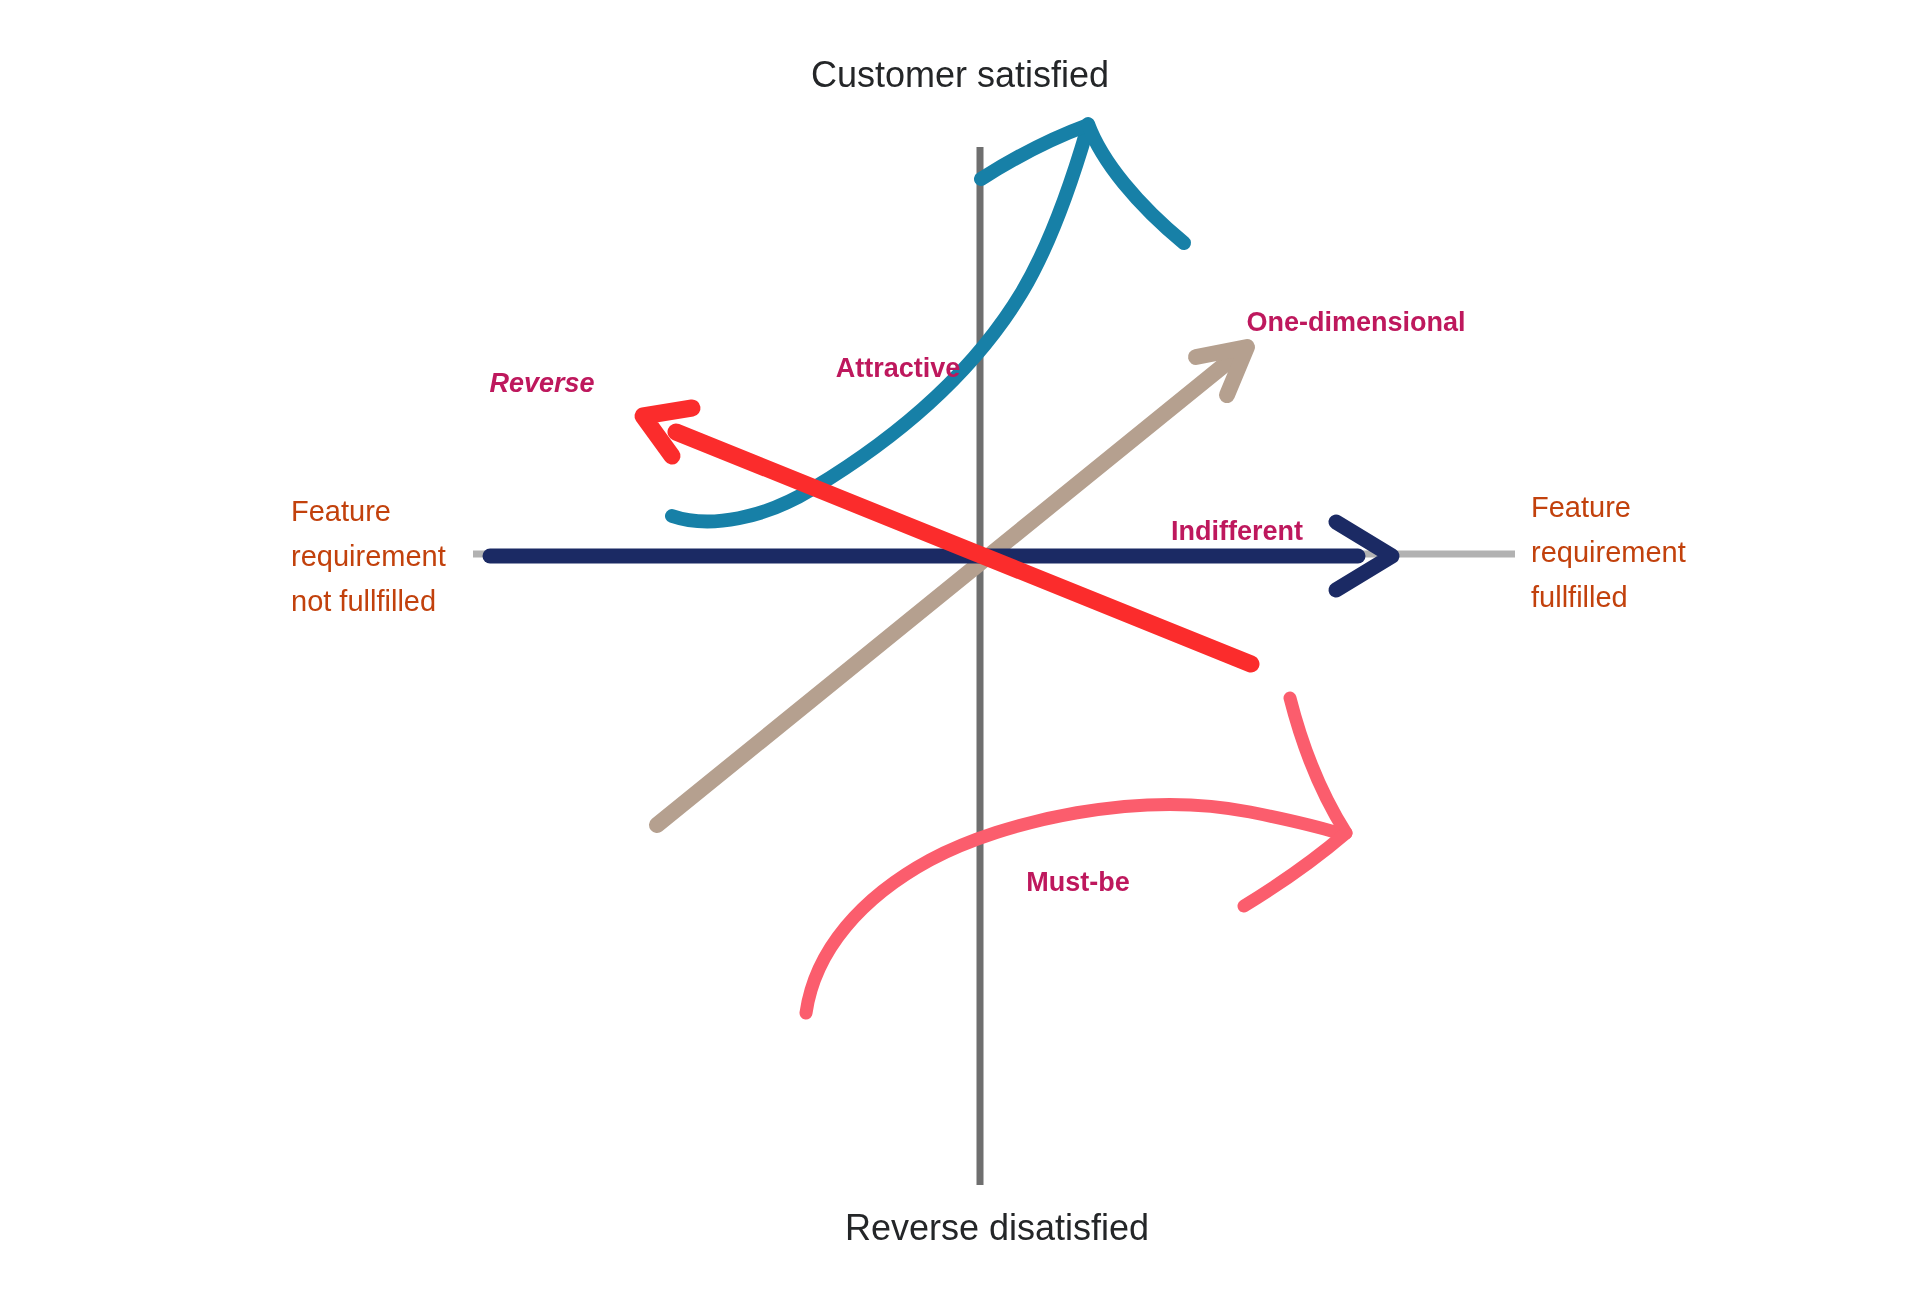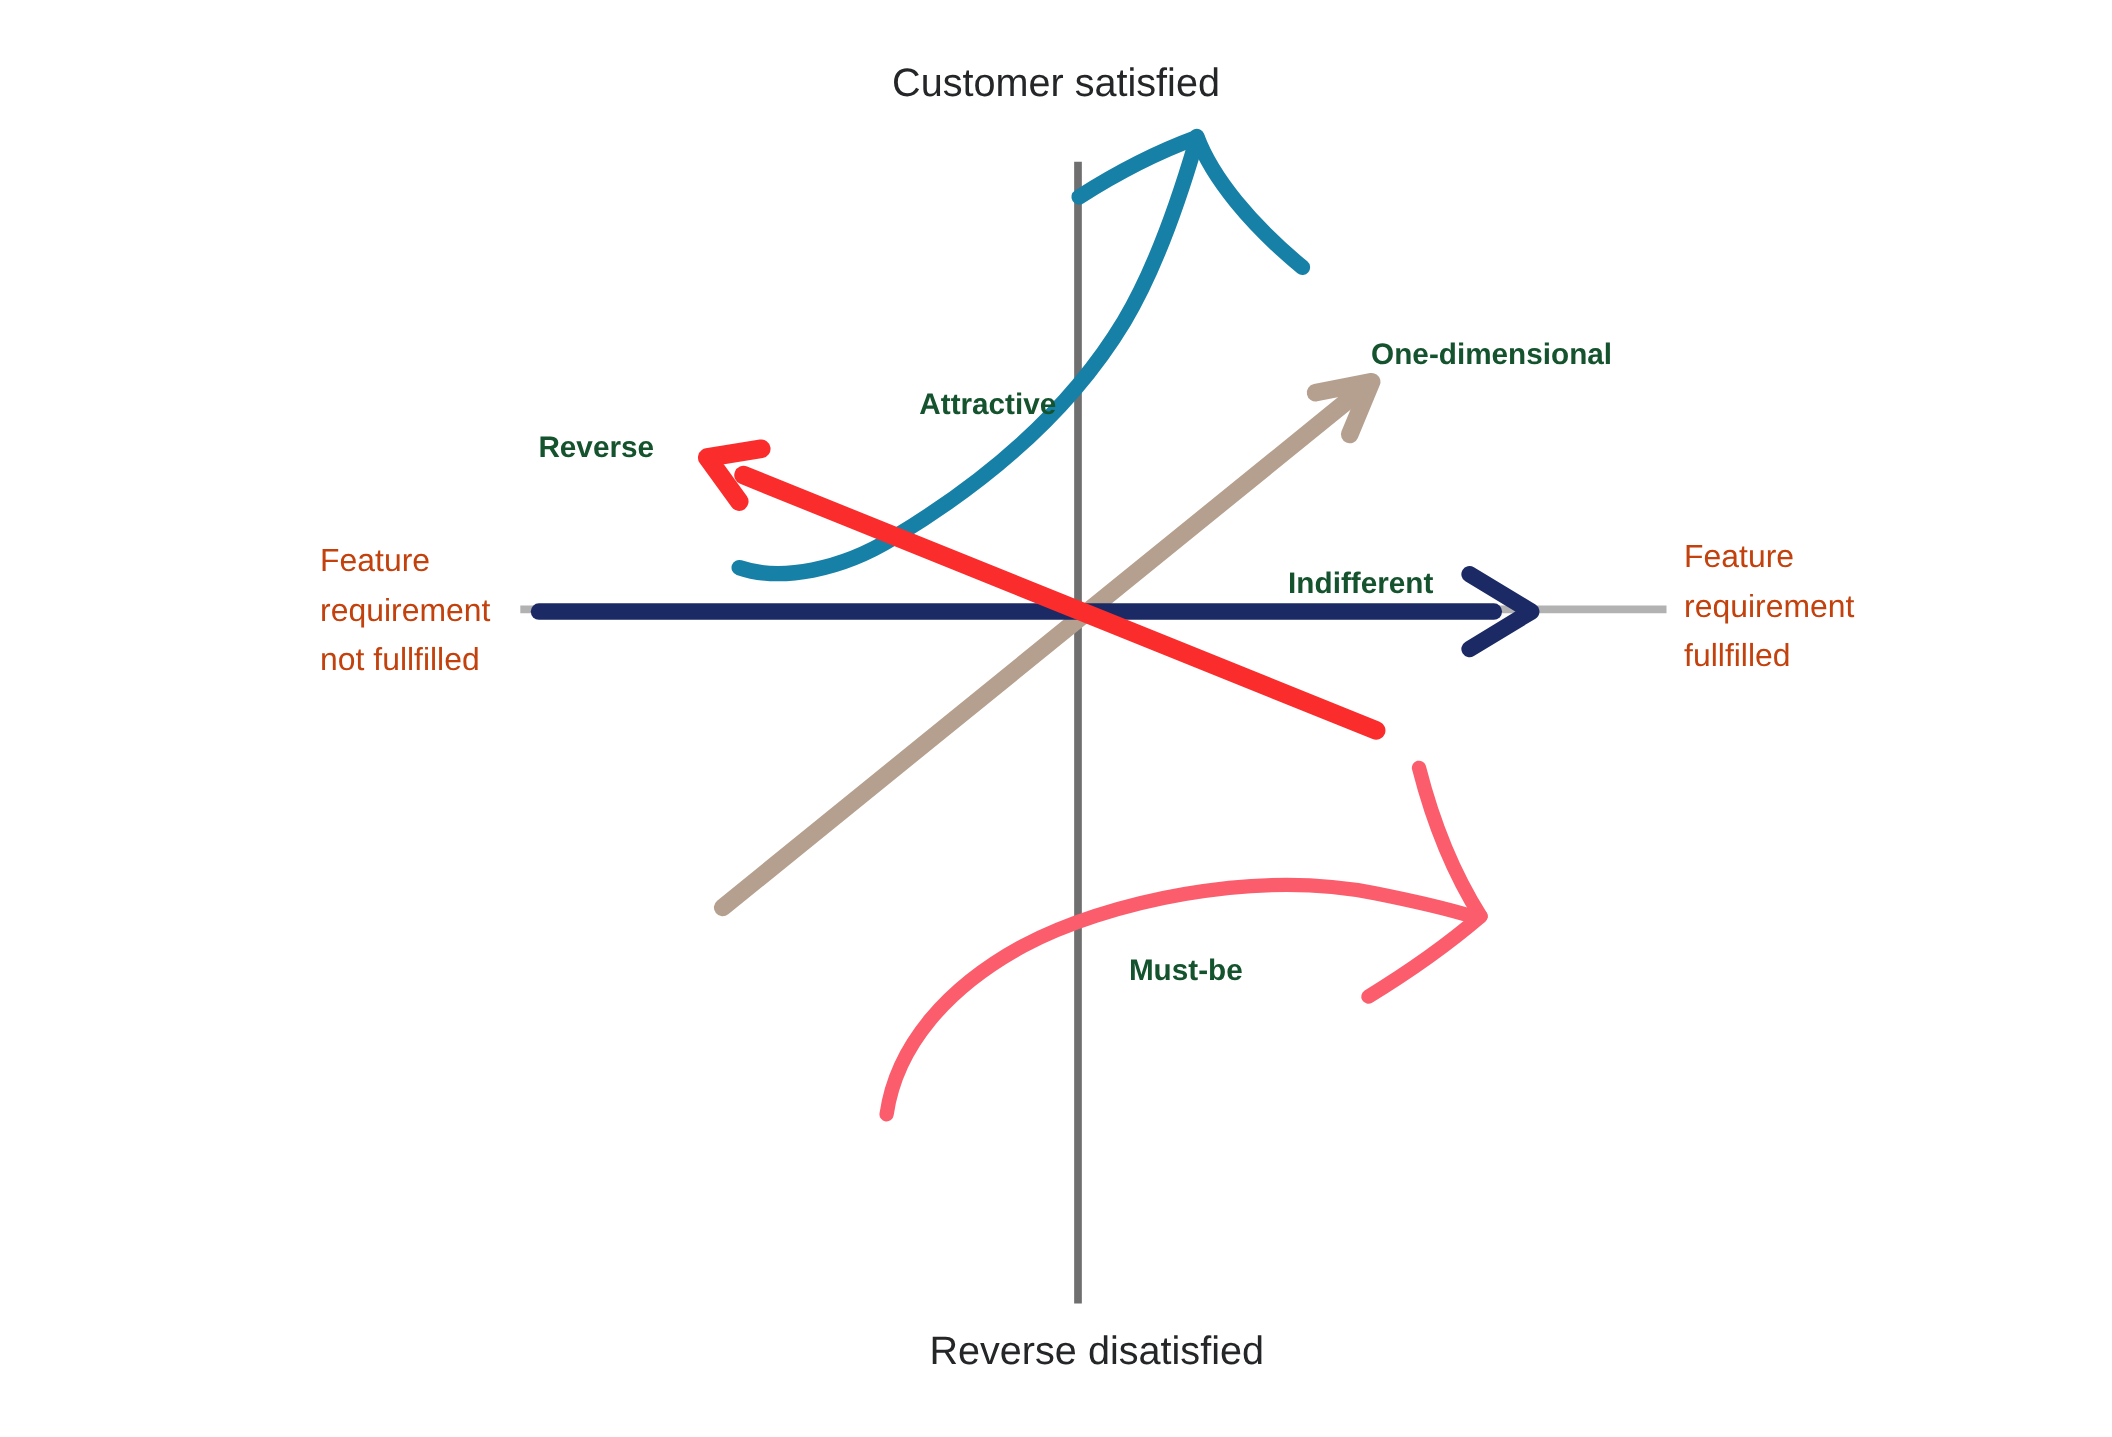--- a/index.html
+++ b/index.html
@@ -43,21 +43,21 @@
     line-height: 45px;
     transform: translateY(-50%);
     text-align: left;
     color: #c2410c;
   }
   .series-label {
     font-size: 27px;
     font-weight: 700;
     transform: translate(-50%, -50%);
     white-space: nowrap;
-    color: #14532d;
+    color: #be185d;
   }
 </style>
 </head>
 <body>
 
 <div id="stage">
 
   <svg id="diagram-canvas" width="1920" height="1306" viewBox="0 0 1920 1306">
 
     <line x1="980" y1="147" x2="980" y2="1185" stroke-width="7" stroke="#6f6f6f"></line>
@@ -102,17 +102,17 @@
   <div class="lbl side-label" style="left:1531px; top:552px;">Feature
 requirement
 fullfilled</div>
 
   <div class="lbl series-label" style="left:898px; top:368px;">Attractive</div>
 
   <div class="lbl series-label" style="left:1356px; top:322px;">One-dimensional</div>
 
   <div class="lbl series-label" style="left:1237px; top:531px;">Indifferent</div>
 
-  <div class="lbl series-label" style="left:542px; top:407px;">Reverse</div>
+  <div class="lbl series-label" style="left:542px; top:383px;font-style:italic;">Reverse</div>
 
   <div class="lbl series-label" style="left:1078px; top:882px;">Must-be</div>
 
 </div>
 
 </body></html>

